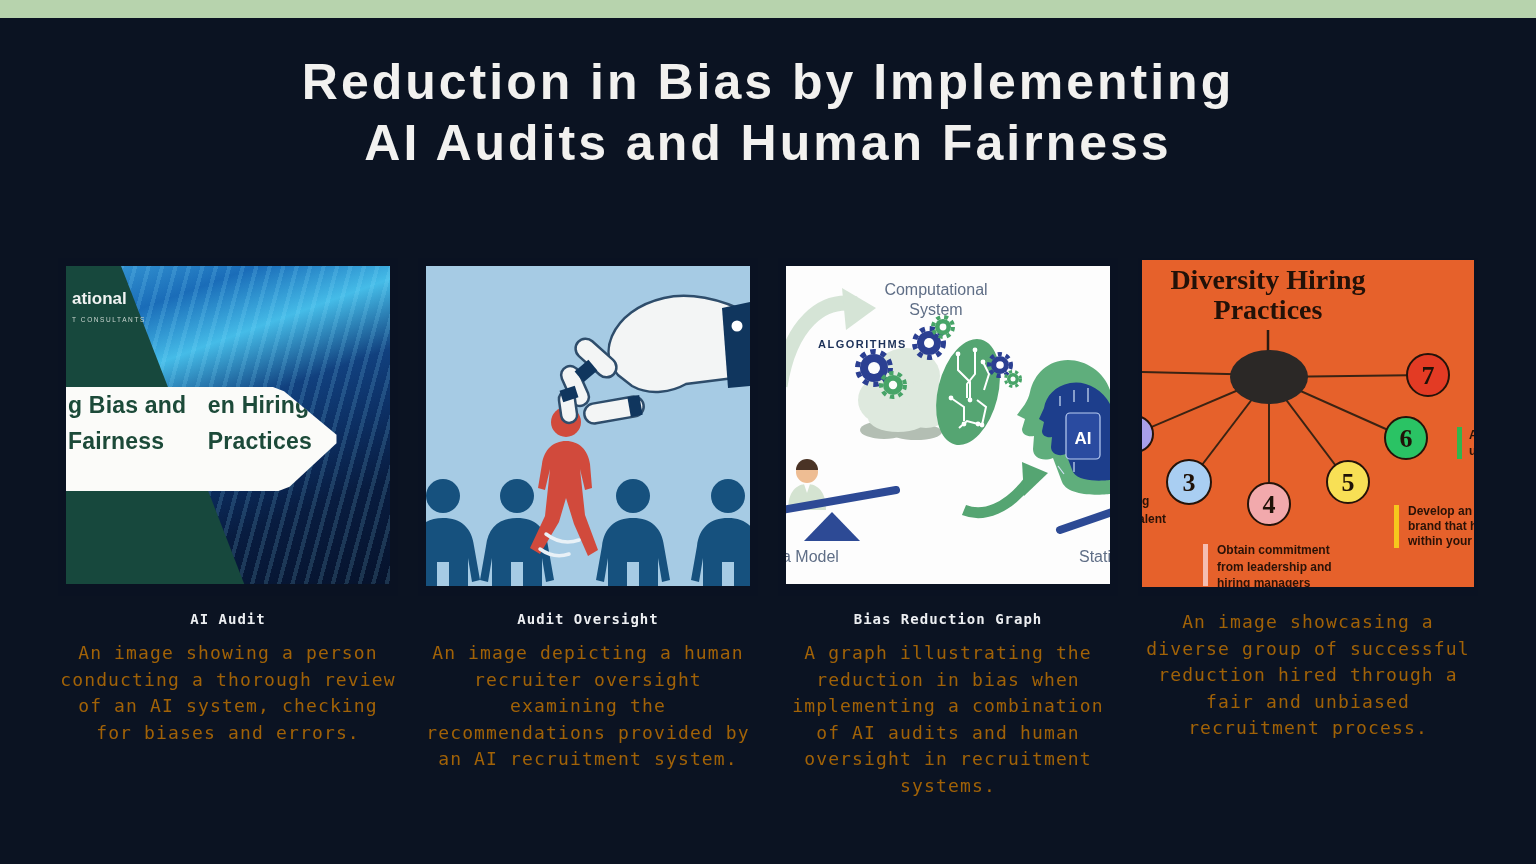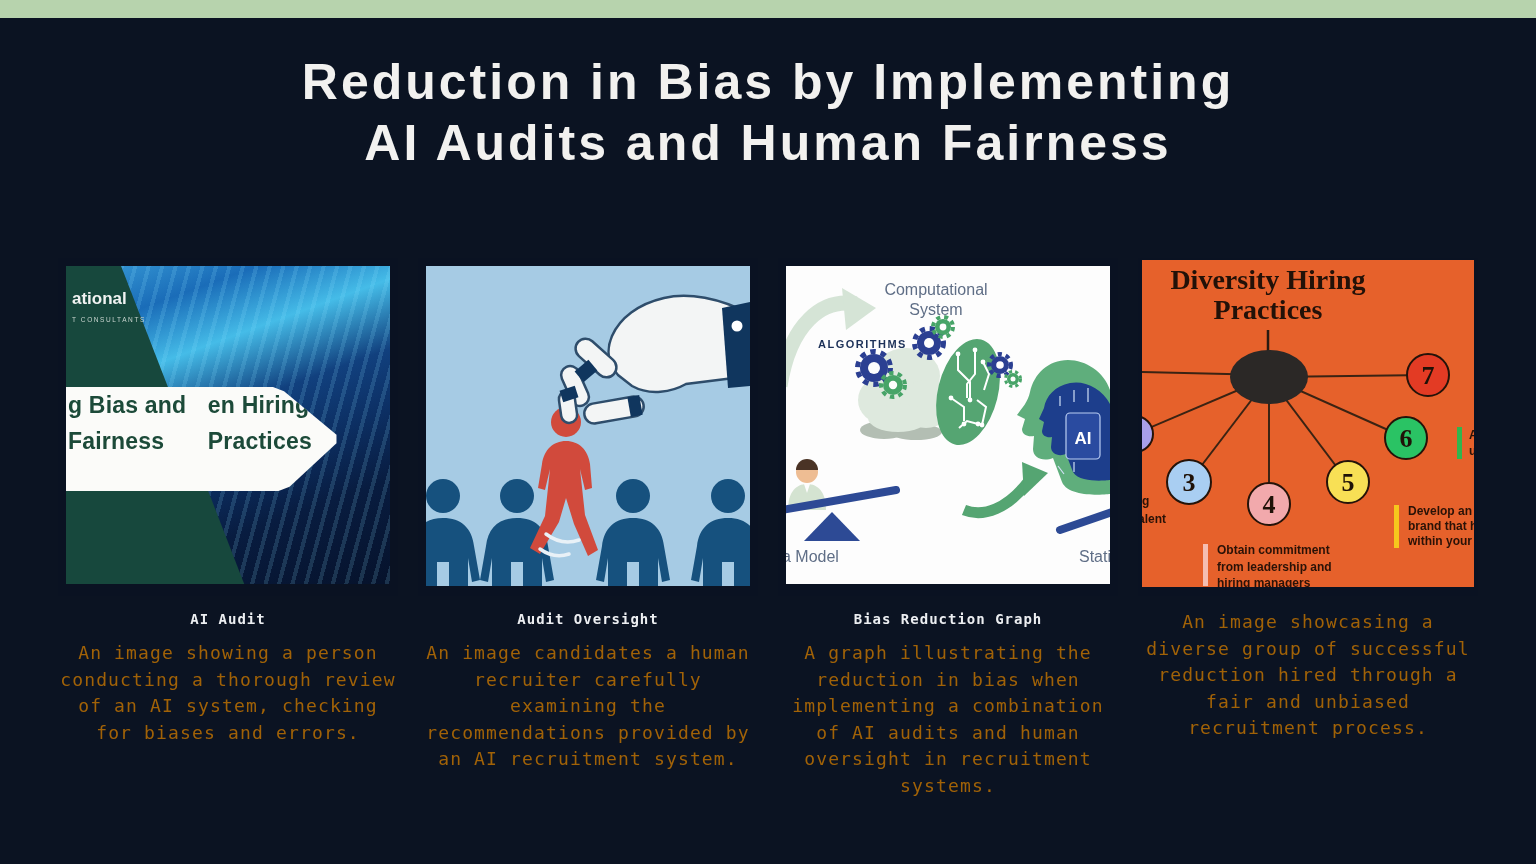--- a/index.html
+++ b/index.html
@@ -117,21 +117,21 @@
                 <rect x="-6" y="-10" width="12" height="20" transform="translate(217,148) rotate(-10)"></rect>
               </g>
               <path d="M304,50 L332,44 L332,128 L310,130 Z" fill="#10365e" stroke="none"></path>
               <circle cx="319" cy="68" r="5.5" fill="#ffffff" stroke="none"></circle>
             </g>
           </g>
         </svg>
       </div>
       <figcaption>
         <div class="card-heading">Audit Oversight</div>
-        <div class="card-desc">An image candidates a human recruiter carefully examining the recommendations provided by an AI recruitment system.</div>
+        <div class="card-desc">An image depicting a human recruiter oversight examining the recommendations provided by an AI recruitment system.</div>
       </figcaption>
     </figure>
 
     <figure>
       <div class="thumb">
         <svg class="thumb-svg" width="340" height="338" viewBox="0 0 340 338">
           <defs>
               <clipPath id="t3clip">
                 <rect x="8" y="8" width="324" height="318"></rect>
               </clipPath>

